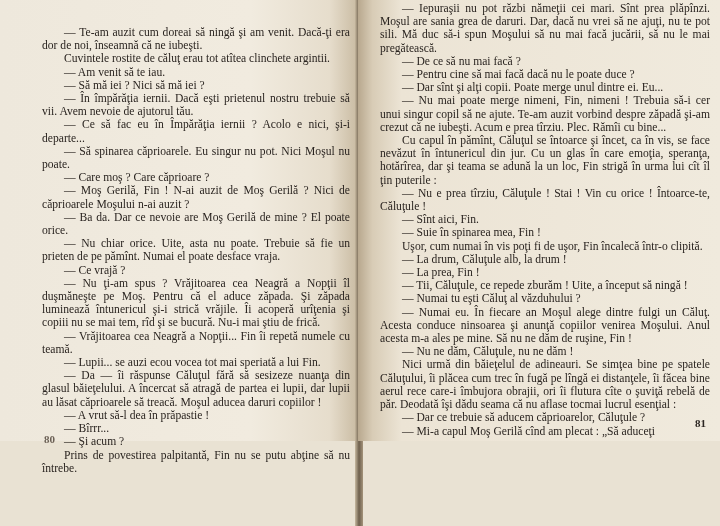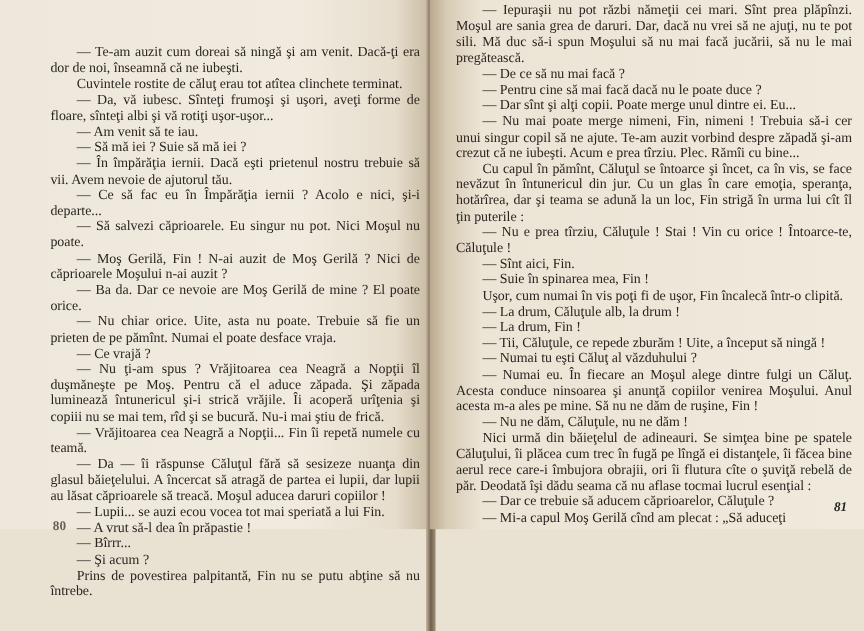--- a/index.html
+++ b/index.html
@@ -1,51 +1,51 @@
 <!DOCTYPE html>
 <html><head>
 <meta charset="utf-8">
 <style>
   html,body{margin:0;padding:0;}
   body{width:720px;height:526px;overflow:hidden;background:#e9e2d3;font-family:"Liberation Serif","DejaVu Serif",serif;color:#2a2420;}
   .spread{position:relative;width:720px;height:526px;display:flex;}
   .page{position:relative;height:441px;box-sizing:border-box;}
-  .page-left{width:358px;background:linear-gradient(to right,#eee8dc 0%,#f1ebdf 70%,#e6ddcc 92%,#c9bba2 100%);padding:21px 8px 0 44px;}
+  .page-left{width:358px;background:linear-gradient(to right,#eee8dc 0%,#f1ebdf 70%,#e6ddcc 92%,#c9bba2 100%);padding:10px 8px 0 44px;}
   .page-right{width:362px;background:linear-gradient(to right,#b8a88e 0%,#d8ccb6 4%,#ece4d5 12%,#f0eadd 100%);padding:0 10px 0 22px;}
   .gutter{position:absolute;left:355px;top:0;width:8px;height:526px;background:linear-gradient(to right,#c7b9a0,#6d5f4c,#a4937a);}
   .text{font-size:11.6px;line-height:13.2px;text-align:justify;}
   .text p{margin:0;text-indent:22px;}
   .left-text{margin-left:-2px;padding-top:16px;}
   .right-text{padding-top:2px;}
   .pagenum{position:absolute;font-size:11px;font-weight:bold;}
-  .pagenum-right{right:14px;bottom:12px;font-style:italic;}
+  .pagenum-right{right:14px;bottom:12px;}
   .pagenum-left{left:44px;bottom:-4px;color:#6b6055;}
 </style>
 </head>
 <body>
 
 <div class="spread">
   <div class="page page-left">
     <div class="text left-text">
       <p>— Te-am auzit cum doreai să ningă şi am venit. Dacă-ţi era dor de noi, înseamnă că ne iubeşti.</p>
-      <p>Cuvintele rostite de căluţ erau tot atîtea clinchete terminat.</p>
-      <p>— Da, vă iubesc. Sînteţi frumoşi şi uşori, aveţi forme de floare, sînteţi albi şi vă rotiţi uşor-uşor...</p>
+      <p>Cuvintele rostite de căluţ erau tot atîtea clinchete argintii.</p>
       <p>— Am venit să te iau.</p>
-      <p>— Să mă iei ? Suie să mă iei ?</p>
+      <p>— Să mă iei ? Nici să mă iei ?</p>
       <p>— În împărăţia iernii. Dacă eşti prietenul nostru trebuie să vii. Avem nevoie de ajutorul tău.</p>
       <p>— Ce să fac eu în Împărăţia iernii ? Acolo e nici, şi-i departe...</p>
-      <p>— Să salvezi căprioarele. Eu singur nu pot. Nici Moşul nu poate.</p>
+      <p>— Să spinarea căprioarele. Eu singur nu pot. Nici Moşul nu poate.</p>
+      <p>— Care moş ? Care căprioare ?</p>
       <p>— Moş Gerilă, Fin ! N-ai auzit de Moş Gerilă ? Nici de căprioarele Moşului n-ai auzit ?</p>
       <p>— Ba da. Dar ce nevoie are Moş Gerilă de mine ? El poate orice.</p>
       <p>— Nu chiar orice. Uite, asta nu poate. Trebuie să fie un prieten de pe pămînt. Numai el poate desface vraja.</p>
       <p>— Ce vrajă ?</p>
       <p>— Nu ţi-am spus ? Vrăjitoarea cea Neagră a Nopţii îl duşmăneşte pe Moş. Pentru că el aduce zăpada. Şi zăpada luminează întunericul şi-i strică vrăjile. Îi acoperă urîţenia şi copiii nu se mai tem, rîd şi se bucură. Nu-i mai ştiu de frică.</p>
       <p>— Vrăjitoarea cea Neagră a Nopţii... Fin îi repetă numele cu teamă.</p>
+      <p>— Lupii... se auzi ecou vocea tot mai speriată a lui Fin.</p>
       <p>— Da — îi răspunse Căluţul fără să sesizeze nuanţa din glasul băieţelului. A încercat să atragă de partea ei lupii, dar lupii au lăsat căprioarele să treacă. Moşul aducea daruri copiilor !</p>
-      <p>— Lupii... se auzi ecou vocea tot mai speriată a lui Fin.</p>
       <p>— A vrut să-l dea în prăpastie !</p>
       <p>— Bîrrr...</p>
       <p>— Şi acum ?</p>
       <p>Prins de povestirea palpitantă, Fin nu se putu abţine să nu întrebe.</p>
 
     </div>
     <div class="pagenum pagenum-left">80</div>
   </div>
 
   <div class="gutter"></div>
@@ -56,21 +56,21 @@
       <p>— De ce să nu mai facă ?</p>
       <p>— Pentru cine să mai facă dacă nu le poate duce ?</p>
       <p>— Dar sînt şi alţi copii. Poate merge unul dintre ei. Eu...</p>
       <p>— Nu mai poate merge nimeni, Fin, nimeni ! Trebuia să-i cer unui singur copil să ne ajute. Te-am auzit vorbind despre zăpadă şi-am crezut că ne iubeşti. Acum e prea tîrziu. Plec. Rămîi cu bine...</p>
       <p>Cu capul în pămînt, Căluţul se întoarce şi încet, ca în vis, se face nevăzut în întunericul din jur. Cu un glas în care emoţia, speranţa, hotărîrea, dar şi teama se adună la un loc, Fin strigă în urma lui cît îl ţin puterile :</p>
       <p>— Nu e prea tîrziu, Căluţule ! Stai ! Vin cu orice ! Întoarce-te, Căluţule !</p>
       <p>— Sînt aici, Fin.</p>
       <p>— Suie în spinarea mea, Fin !</p>
       <p>Uşor, cum numai în vis poţi fi de uşor, Fin încalecă într-o clipită.</p>
       <p>— La drum, Căluţule alb, la drum !</p>
-      <p>— La drum, Fin !</p>
+      <p>— La prea, Fin !</p>
       <p>— Tii, Căluţule, ce repede zburăm ! Uite, a început să ningă !</p>
       <p>— Numai tu eşti Căluţ al văzduhului ?</p>
       <p>— Numai eu. În fiecare an Moşul alege dintre fulgi un Căluţ. Acesta conduce ninsoarea şi anunţă copiilor venirea Moşului. Anul acesta m-a ales pe mine. Să nu ne dăm de ruşine, Fin !</p>
       <p>— Nu ne dăm, Căluţule, nu ne dăm !</p>
       <p>Nici urmă din băieţelul de adineauri. Se simţea bine pe spatele Căluţului, îi plăcea cum trec în fugă pe lîngă ei distanţele, îi făcea bine aerul rece care-i îmbujora obrajii, ori îi flutura cîte o şuviţă rebelă de păr. Deodată îşi dădu seama că nu aflase tocmai lucrul esenţial :</p>
       <p>— Dar ce trebuie să aducem căprioarelor, Căluţule ?</p>
       <p>— Mi-a capul Moş Gerilă cînd am plecat : „Să aduceţi</p>
     </div>
     <div class="pagenum pagenum-right">81</div>
   </div>

